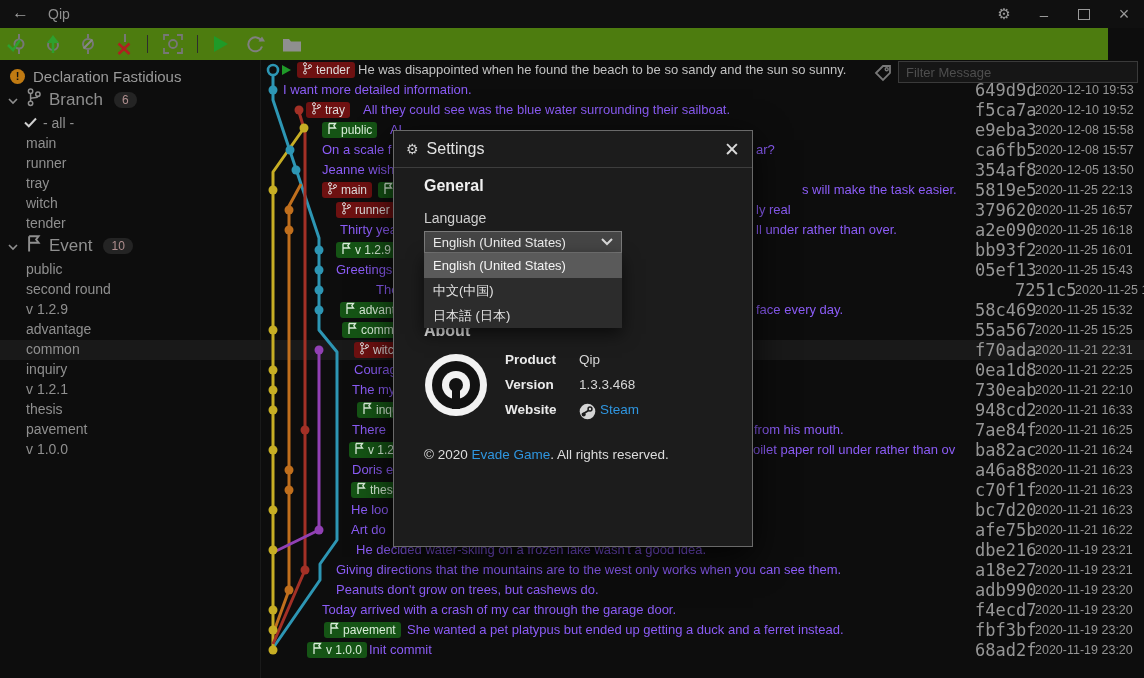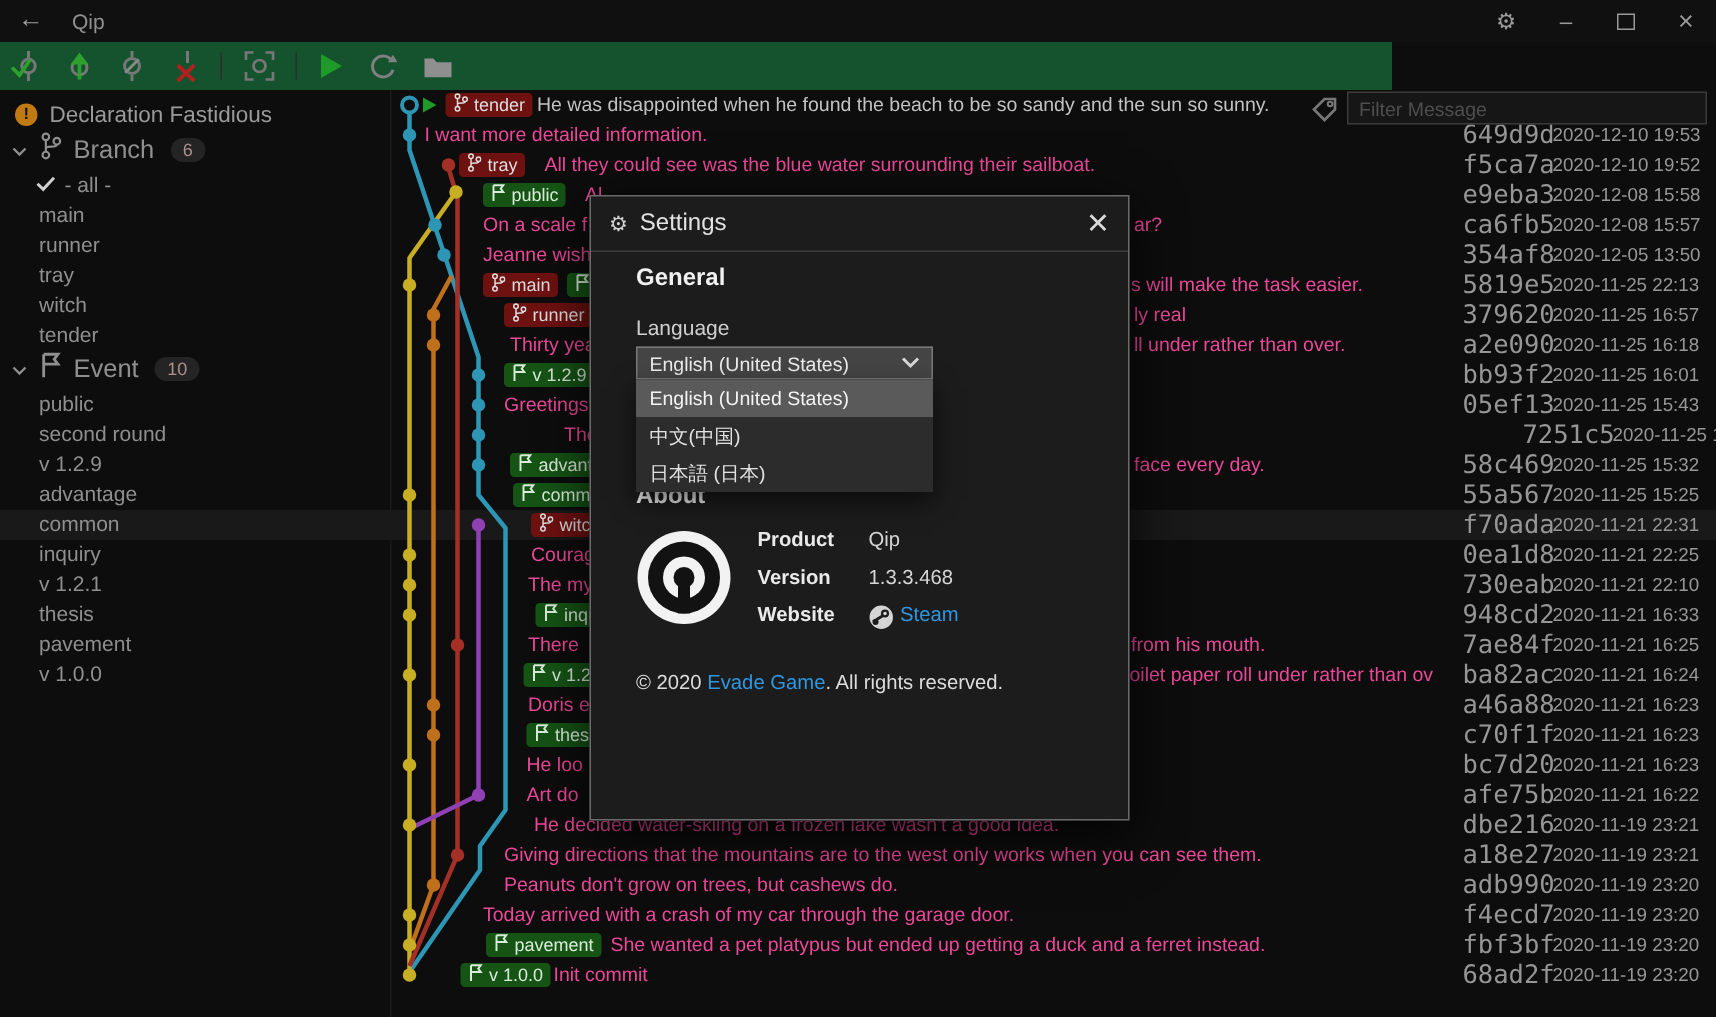--- a/index.html
+++ b/index.html
@@ -9,41 +9,41 @@
   #titlebar{position:absolute;top:0;left:0;width:1144px;height:28px;background:#101010;z-index:20;}
   #back-arrow{position:absolute;left:12px;top:3px;font-size:17px;color:#9f9f9f;}
   #win-title{position:absolute;left:48px;top:6px;font-size:14px;color:#8f8f8f;}
   #win-controls{position:absolute;right:0;top:0;display:flex;}
   #win-controls .wc{width:40px;height:28px;display:flex;align-items:center;justify-content:center;color:#9a9a9a;}
   .wc.gear{font-size:15px;}
   .wc.min{font-size:15px;}
   .wc .maxbox{width:10px;height:9px;border:1px solid #9a9a9a;display:block;}
   .wc.close{font-size:18px;}
   
-  #toolbar{position:absolute;top:28px;left:0;width:928px;height:32px;background:#14532d;z-index:20;}
+  #toolbar{position:absolute;top:28px;left:0;width:1108px;height:32px;background:#4d7c0f;z-index:20;}
   .tbi{position:absolute;top:4px;width:24px;height:24px;display:flex;align-items:center;justify-content:center;}
   .tbsep{position:absolute;top:7px;width:1px;height:18px;background:#2d2d2d;}
   #filter-input{position:absolute;left:898px;top:33px;width:224px;height:20px;background:#161616;
     border:1px solid #3a3a3a;color:#bdbdbd;font-size:13px;padding:0 7px;outline:none;font-family:"Liberation Sans",sans-serif;}
   #filter-input::placeholder{color:#4e4e4e;}
   #filter-tag-icon{position:absolute;left:874px;top:36px;}
   
   #sidebar{position:absolute;top:60px;left:0;width:260px;height:618px;border-right:1px solid #1a1a1a;z-index:5;}
   #repo-line{display:flex;align-items:center;gap:8px;padding:5px 0 0 10px;height:22px;font-size:15px;color:#9a9a9a;}
   #warning-icon{width:15px;height:15px;border-radius:50%;background:#c07a12;color:#121212;font-size:11px;font-weight:bold;
     display:flex;align-items:center;justify-content:center;flex:0 0 auto;}
   .sec-header{display:flex;align-items:center;gap:7px;height:26px;padding-left:8px;color:#8f8f8f;font-size:17px;}
   .sec-count{background:#242424;border-radius:9px;padding:1px 8px;font-size:12px;color:#b08f8f;margin-left:4px;}
   .side-item{display:flex;align-items:center;gap:6px;height:20px;padding-left:26px;font-size:14px;color:#8f8f8f;}
   .side-item.checked{padding-left:24px;}
   
   #commit-area{position:absolute;top:0;left:0;width:1144px;height:678px;}
   .commit-row{position:absolute;left:0;width:1144px;height:20px;z-index:1;}
   .commit-row.hl{background:rgba(255,255,255,0.05);}
-  .commit-row .msg{position:absolute;top:0;line-height:20px;font-size:13px;color:#ec4899;white-space:nowrap;}
+  .commit-row .msg{position:absolute;top:0;line-height:20px;font-size:13px;color:#8b5cf6;white-space:nowrap;}
   .commit-row.bright .msg{color:#c2c2c2;}
   .commit-row .hash{position:absolute;left:975px;top:0;line-height:20px;font-family:"DejaVu Sans Mono",monospace;font-size:17px;color:#969696;}
   .commit-row .date{position:absolute;left:1035px;top:0;line-height:20px;font-size:12.5px;color:#969696;}
   .commit-row.bright .hash,.commit-row.bright .date{color:#cdcdcd;}
   .badge{position:absolute;top:2px;height:16px;border-radius:3px;display:flex;align-items:center;gap:4px;
     padding:0 5px;font-size:12px;line-height:16px;white-space:nowrap;}
   .badge.branch{background:#6e1111;color:#dedede;}
   .badge.tag{background:#155415;color:#d9ecd9;}
   .play-icon{position:absolute;top:5px;width:0;height:0;border-left:9px solid #1f9a28;
     border-top:5px solid transparent;border-bottom:5px solid transparent;}
@@ -144,21 +144,21 @@
                 <path d="M3 3.8 V9 M3 7.5 C3 5.8 8 7.5 8 5.8" fill="none" stroke="currentColor"></path>
               </svg></span>
             <span>main</span>
           </span>
           <span class="badge tag" style="left: 378px;">
             <span><svg width="10" height="13" viewBox="0 0 10 13">
                 <path d="M2 12 V1.5 M2 1.5 H8.5 L6.8 3.8 L8.5 6 H2" fill="none" stroke="currentColor" stroke-width="1.3"></path>
               </svg></span>
             <span></span>
           </span>
-          <span class="msg" style="left: 754px;">s will make the task easier.</span>
+          <span class="msg" style="left: 754px; padding-left: 48px;">s will make the task easier.</span>
           <span class="hash">5819e5</span>
           <span class="date">2020-11-25 22:13</span>
         </div>
         <div class="commit-row" style="top: 200px;">
           <span class="badge branch" style="left: 336px;">
             <span><svg width="10" height="13" viewBox="0 0 10 13">
                 <circle cx="3" cy="2.2" r="1.5" fill="none" stroke="currentColor"></circle>
                 <circle cx="3" cy="10.5" r="1.5" fill="none" stroke="currentColor"></circle>
                 <circle cx="8" cy="4.2" r="1.5" fill="none" stroke="currentColor"></circle>
                 <path d="M3 3.8 V9 M3 7.5 C3 5.8 8 7.5 8 5.8" fill="none" stroke="currentColor"></path>

